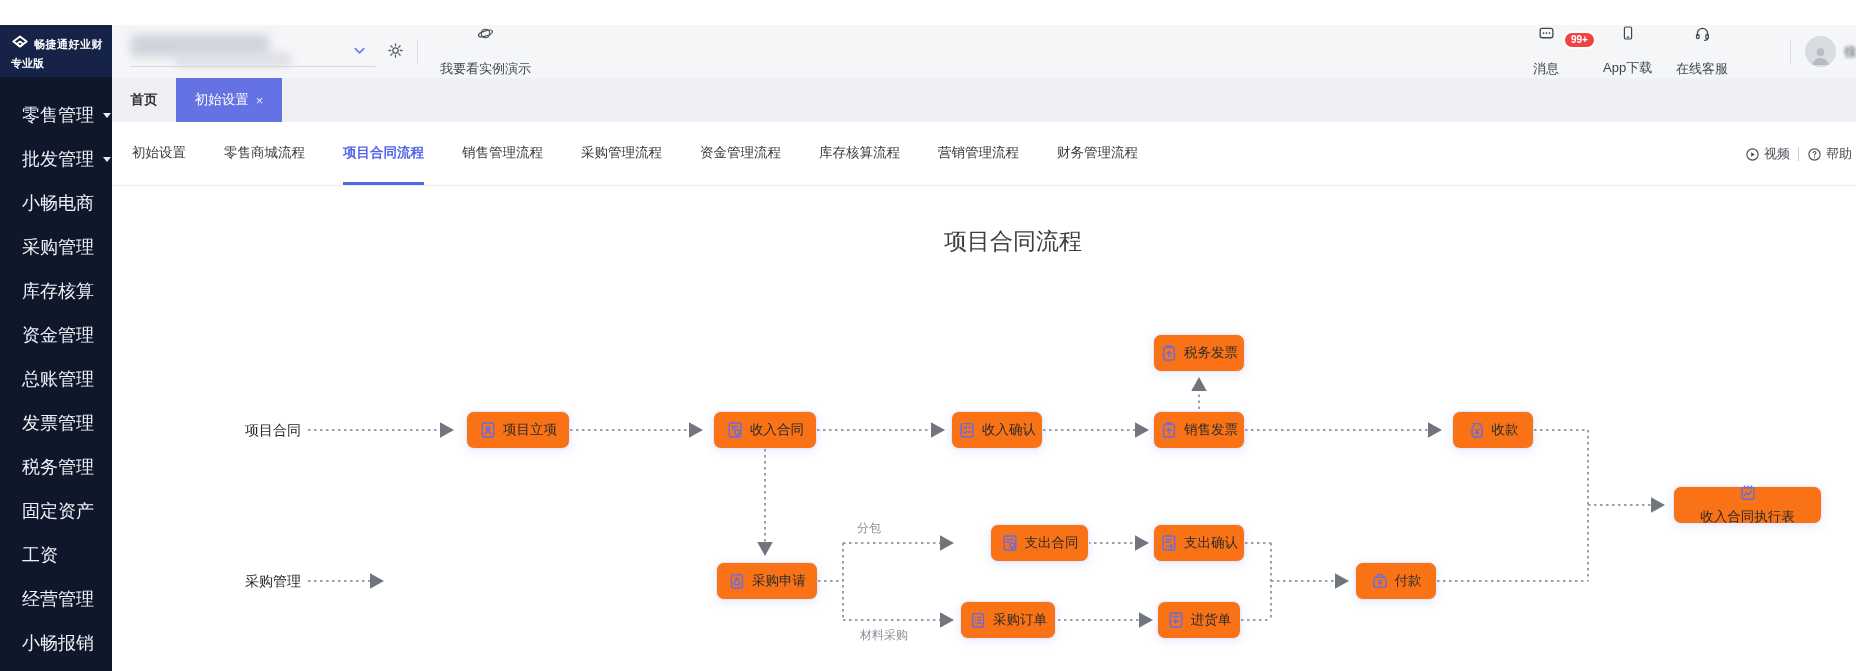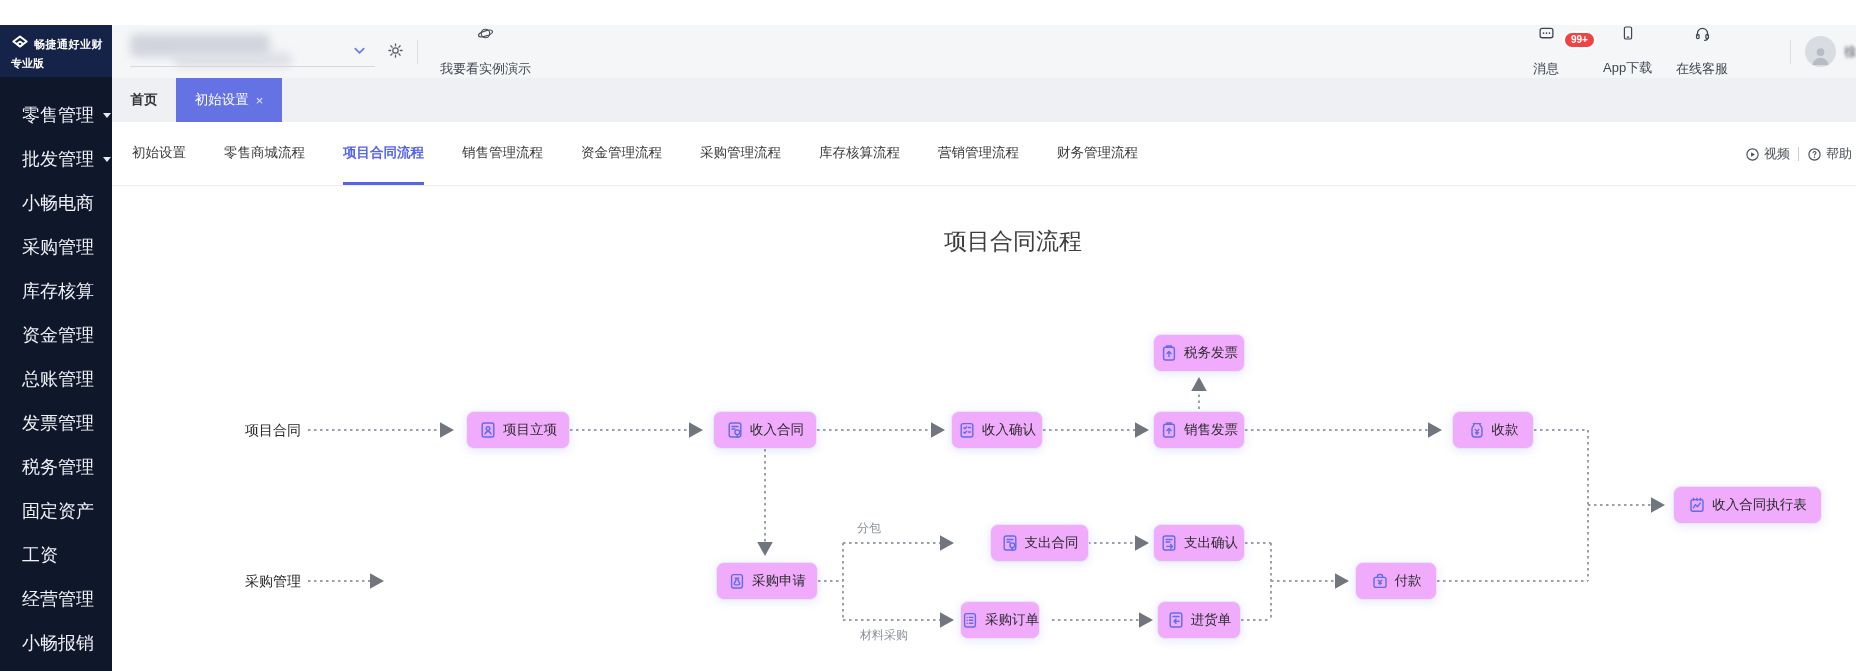--- a/index.html
+++ b/index.html
@@ -54,21 +54,21 @@
   .flow-links{position:absolute;right:4px;top:0;height:64px;display:flex;align-items:center;
               gap:8px;font-size:13px;color:#4a4f57;}
   .flow-link{display:flex;align-items:center;gap:4px;cursor:pointer;}
   .vdiv{width:1px;height:14px;background:#c9ccd2;}
   
   .canvas{position:relative;width:1744px;height:485px;}
   .flow-title{position:absolute;left:901px;top:40px;transform:translateX(-50%);
               font-size:23px;color:#3d3d3d;white-space:nowrap;}
   .lane-label{position:absolute;font-size:14px;color:#262626;white-space:nowrap;}
   .edge-label{position:absolute;transform:translateX(-50%);font-size:12px;color:#8a9099;white-space:nowrap;}
-  .node{position:absolute;height:38px;background:#f0abfc;border:1px solid #e6e9fb;border-radius:8px;
+  .node{position:absolute;height:38px;background:#f97316;border:1px solid #e6e9fb;border-radius:8px;
         box-shadow:0 2px 10px rgba(100,115,240,.16);display:flex;align-items:center;
         justify-content:center;gap:6px;font-size:13.5px;color:#2b2b2b;cursor:pointer;white-space:nowrap;}
   .edges{position:absolute;left:0;top:0;pointer-events:none;}
 </style>
 </head>
 <body>
 
 <div class="app">
   <div class="topstrip"></div>
 
@@ -206,22 +206,22 @@
       <span class="tab-close">×</span>
     </div>
   </div>
 
   <div class="content">
     <div class="flowtabs" id="flowtabs">
       <div class="ftab">初始设置</div>
         <div class="ftab">零售商城流程</div>
         <div class="ftab active">项目合同流程</div>
         <div class="ftab">销售管理流程</div>
+        <div class="ftab">采购管理流程</div>
         <div class="ftab">资金管理流程</div>
-        <div class="ftab">采购管理流程</div>
         <div class="ftab">库存核算流程</div>
         <div class="ftab">营销管理流程</div>
         <div class="ftab">财务管理流程</div>
         <div class="flow-links">
         <div class="flow-link">
           <span style="display:flex;">
             <svg width="15" height="15" viewBox="0 0 20 20" fill="none" stroke="#4a4f57" stroke-width="1.5">
               <circle cx="10" cy="10" r="7.5"></circle>
                 <path d="M8.2 7l5 3-5 3z" fill="#4a4f57" stroke="none"></path>
             </svg>
@@ -359,21 +359,21 @@
         <div class="node" style="left: 1041px; top: 338px; width: 92px;">
           <span style="display: flex;">
             <svg width="18" height="18" viewBox="0 0 18 18" fill="none" stroke="#5d6cf0" stroke-width="1.4" stroke-linecap="round" stroke-linejoin="round">
               <rect x="3.2" y="2" width="11.6" height="14" rx="2"></rect>
               <path d="M6 5.5h6M6 8h4"></path>
               <path d="M6.8 12.4h5.4M10.6 10.6l1.9 1.8-1.9 1.8"></path>
             </svg>
           </span>
           <span>支出确认</span>
         </div>
-        <div class="node" style="left: 848px; top: 415px; width: 80px;">
+        <div class="node" style="left: 848px; top: 415px; width: 96px;">
           <span style="display: flex;">
             <svg width="18" height="18" viewBox="0 0 18 18" fill="none" stroke="#5d6cf0" stroke-width="1.4" stroke-linecap="round" stroke-linejoin="round">
               <rect x="3.6" y="2.6" width="10.8" height="13.4" rx="2"></rect>
               <path d="M6.2 6.4h.01M8.4 6.4h3.4M6.2 9.3h.01M8.4 9.3h3.4M6.2 12.2h.01M8.4 12.2h3.4"></path>
             </svg>
           </span>
           <span>采购订单</span>
         </div>
         <div class="node" style="left: 1045px; top: 415px; width: 84px;">
           <span style="display: flex;">
@@ -388,21 +388,21 @@
         <div class="node" style="left: 1243px; top: 376px; width: 82px;">
           <span style="display: flex;">
             <svg width="18" height="18" viewBox="0 0 18 18" fill="none" stroke="#5d6cf0" stroke-width="1.4" stroke-linecap="round" stroke-linejoin="round">
               <rect x="3" y="5.4" width="12" height="10" rx="2"></rect>
               <path d="M6.4 5.4V4.2A1.7 1.7 0 0 1 8.1 2.5h1.8a1.7 1.7 0 0 1 1.7 1.7v1.2"></path>
               <path d="M7.3 8.2L9 10l1.7-1.8M9 10v2.6M7.6 11.2h2.8"></path>
             </svg>
           </span>
           <span>付款</span>
         </div>
-        <div class="node" style="left: 1561px; top: 300px; width: 149px;">
+        <div class="node" style="left: 1561px; top: 300px; width: 149px; flex-direction: column;">
           <span style="display: flex;">
             <svg width="18" height="18" viewBox="0 0 18 18" fill="none" stroke="#5d6cf0" stroke-width="1.4" stroke-linecap="round" stroke-linejoin="round">
               <rect x="3" y="3.6" width="12" height="11.6" rx="2"></rect>
               <path d="M5.6 2.2v2M9 2.2v2M12.4 2.2v2"></path>
               <path d="M5.4 11.8l2.1-3.1 2 2 2.7-3.6"></path>
             </svg>
           </span>
           <span>收入合同执行表</span>
         </div>
       </div>

